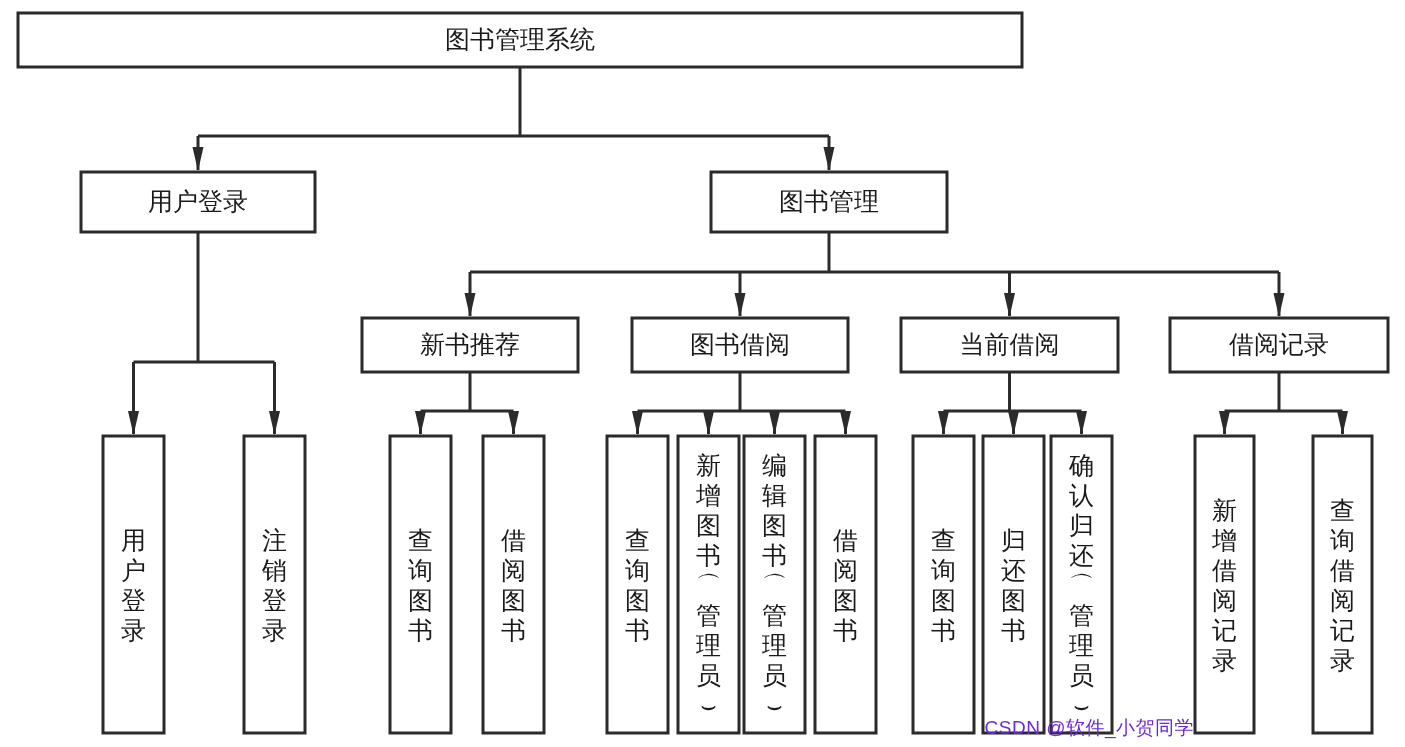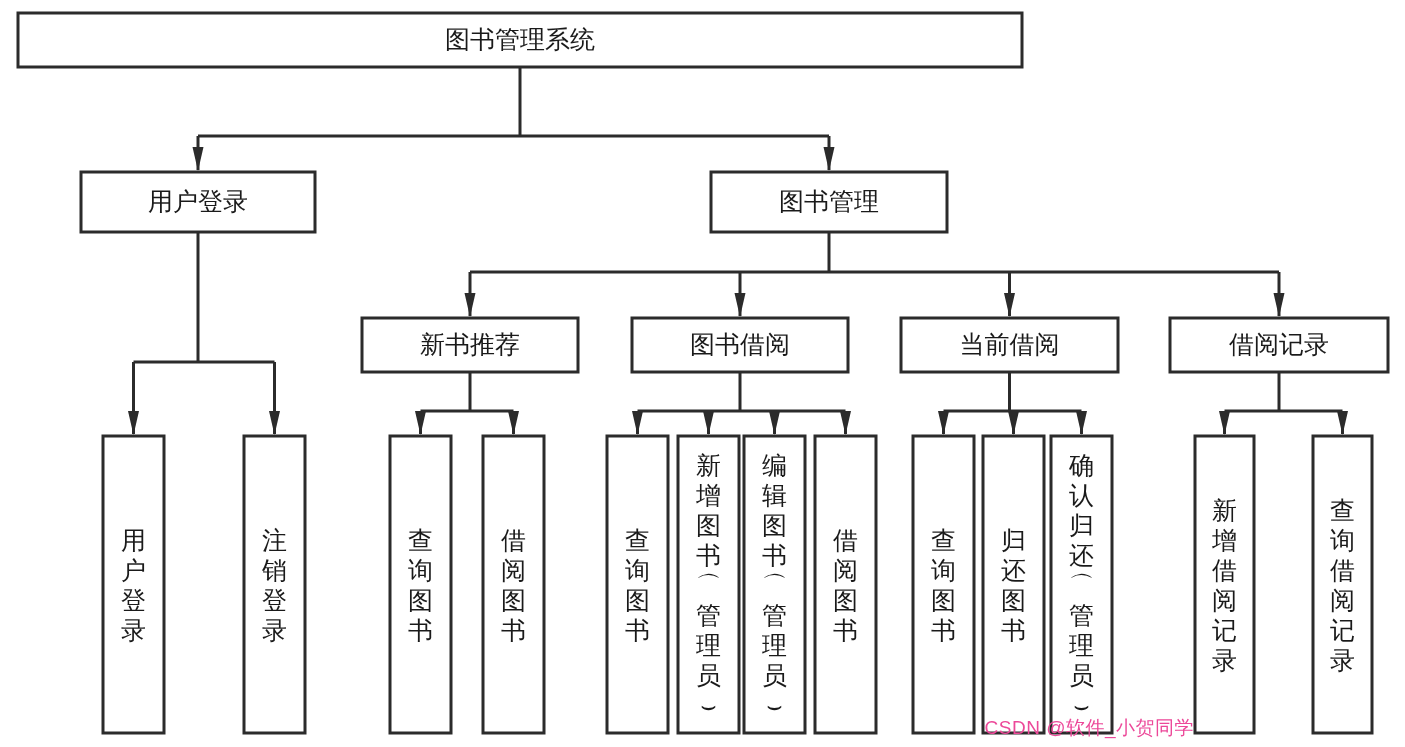--- a/index.html
+++ b/index.html
@@ -54,21 +54,21 @@
     font-size: 25px;
     fill: #1a1a1a;
     text-anchor: middle;
   }
   .watermark {
     position: absolute;
     right: 8px;
     bottom: 6px;
     font-family: "Liberation Sans", "DejaVu Sans", sans-serif;
     font-size: 19px;
-    color: #ec4899;
+    color: #6d28d9;
     letter-spacing: 0.5px;
     white-space: nowrap;
     user-select: none;
   }
 </style>
 </head>
 <body>
 
 <div id="diagram-root">
   <svg id="tree-svg" viewBox="0 0 1405 747">

